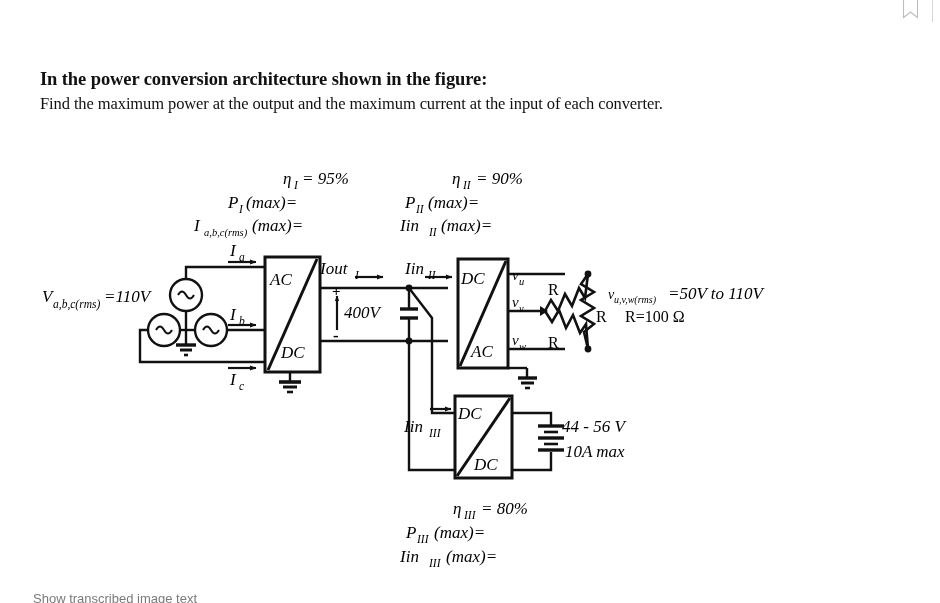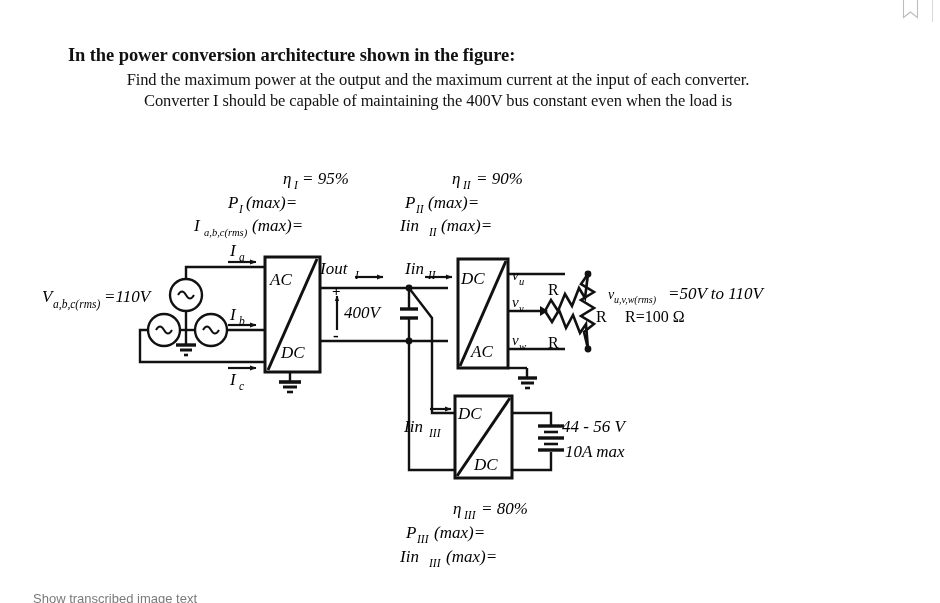--- a/index.html
+++ b/index.html
@@ -31,37 +31,35 @@
   #right-divider {
     position: absolute;
     left: 932px; top: 0px;
     width: 1px; height: 22px;
     background: #d8d8d8;
   }
 
   
   #question-block {
     position: absolute;
-    left: 40px; top: 44px;
+    left: 40px; top: 68px;
     width: 740px;
-    margin-left: 28px;
   }
   #question-heading {
     font-weight: bold;
     font-size: 18.5px;
     line-height: 22px;
     margin: 0 0 3px 0;
     letter-spacing: -0.1px;
   }
   .question-line {
     font-size: 16.5px;
     line-height: 21px;
     margin: 0;
     letter-spacing: -0.1px;
-    text-align: center;
   }
 
   
   #figure {
     position: absolute;
     left: 0; top: 0;
     width: 940px; height: 603px;
     pointer-events: none;
   }
   #figure svg { display:block; }
@@ -84,21 +82,20 @@
     <svg width="17" height="22" viewBox="0 0 17 22">
       <path d="M1.5 0.5 L15.5 0.5 L15.5 19.5 L8.5 14 L1.5 19.5 Z" fill="#ffffff" stroke="#bdbdbd" stroke-width="1.1"></path>
     </svg>
   </div>
   <div id="right-divider"></div>
 </div>
 
 <div id="question-block">
   <p id="question-heading">In the power conversion architecture shown in the figure:</p>
   <p class="question-line">Find the maximum power at the output and the maximum current at the input of each converter.</p>
-  <p class="question-line">Converter I should be capable of maintaining the 400V bus constant even when the load is</p>
 </div>
 
 <div id="figure">
 <svg width="940" height="603" viewBox="0 0 940 603" xmlns="http://www.w3.org/2000/svg">
 
   <defs>
     <marker id="arrowSm" markerWidth="7" markerHeight="7" refX="6.2" refY="3.1" orient="auto" markerUnits="userSpaceOnUse">
       <path d="M0,0.4 L6.6,3.1 L0,5.8 Z" fill="#111"></path>
     </marker>
     <marker id="arrowTiny" markerWidth="6" markerHeight="6" refX="5.4" refY="2.7" orient="auto" markerUnits="userSpaceOnUse">

